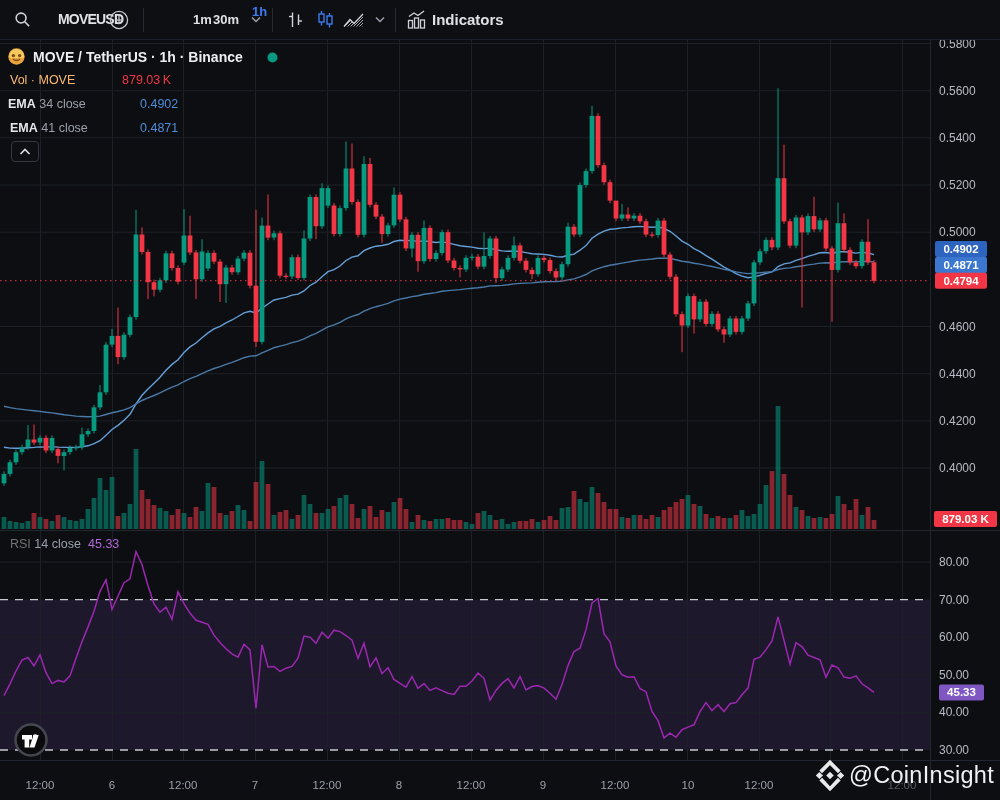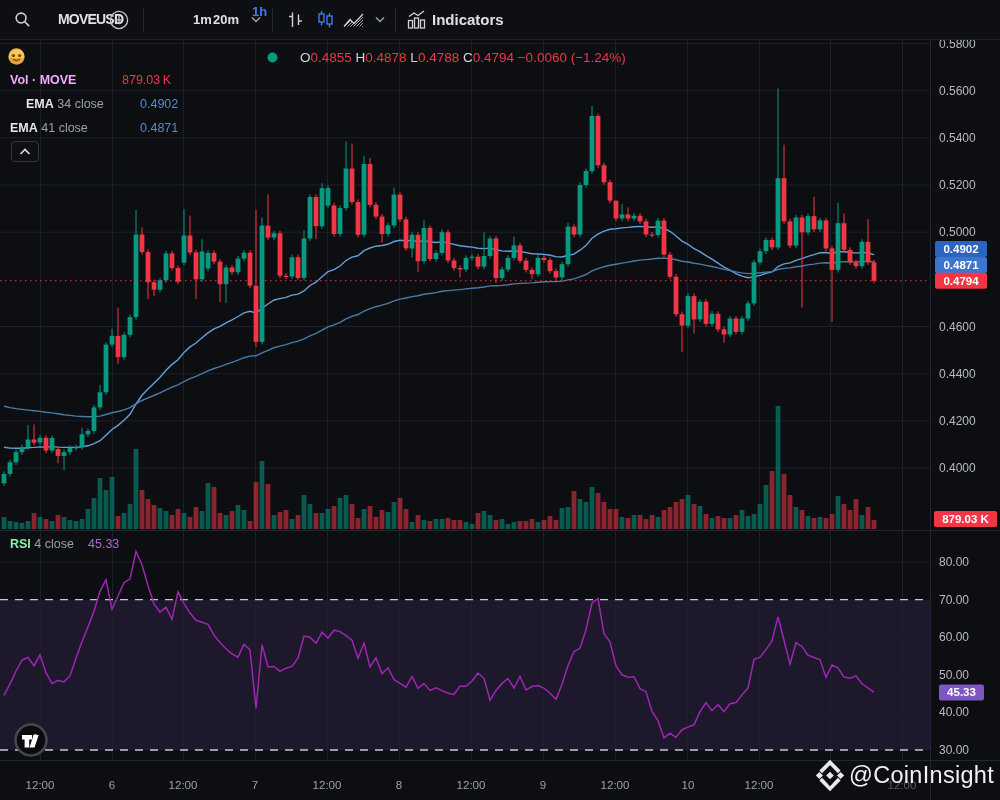--- a/index.html
+++ b/index.html
@@ -554,21 +554,21 @@
         <line x1="11.4" y1="11.4" x2="16" y2="16" stroke="#cfd2d8" stroke-width="1.7"></line>
       </svg>
   <span class="ab tbtxt" style="left:33px;top:11px;font-size:14px;letter-spacing:-0.8px">MOVEUSD</span>
   <svg class="ab" style="left:109px;top:10px" width="20" height="20" viewBox="0 0 20 20">
         <circle cx="10" cy="10" r="8.6" fill="none" stroke="#c4c7cd" stroke-width="1.3"></circle>
         <line x1="5.8" y1="10" x2="14.2" y2="10" stroke="#c4c7cd" stroke-width="1.3"></line>
         <line x1="10" y1="5.8" x2="10" y2="14.2" stroke="#c4c7cd" stroke-width="1.3"></line>
       </svg>
   <div class="ab" style="left:143px;top:8px;width:1px;height:24px;background:#272b34"></div>
   <span class="ab tbtxt" style="left:168px;top:12px">1m</span>
-  <span class="ab tbtxt" style="left:188px;top:12px">20m</span>
+  <span class="ab tbtxt" style="left:188px;top:12px">30m</span>
   <span class="ab tbtxt" style="left:227px;top:4px;color:#3c7bf0">1h</span>
   <svg class="ab" style="left:250px;top:16px" width="12" height="8" viewBox="0 0 12 8">
         <path d="M2 1.5 L6 5.5 L10 1.5" fill="none" stroke="#9aa0ab" stroke-width="1.5"></path>
       </svg>
   <div class="ab" style="left:272px;top:8px;width:1px;height:24px;background:#272b34"></div>
   <svg class="ab" style="left:287px;top:10px" width="17" height="20" viewBox="0 0 17 20">
         <g stroke="#cfd2d8" stroke-width="1.4" fill="none">
           <line x1="5.5" y1="2.5" x2="5.5" y2="17"></line>
           <line x1="2" y1="6.5" x2="5.5" y2="6.5"></line>
           <line x1="11.5" y1="4.5" x2="11.5" y2="15"></line>
@@ -608,29 +608,29 @@
       </svg>
   <span class="ab" style="left:432px;top:11px;font-size:15px;font-weight:bold;color:#dfe1e5">Indicators</span>
 </div>
 <svg class="ab" style="left:8px;top:48px" width="17" height="17" viewBox="0 0 17 17">
       <circle cx="8.5" cy="8.5" r="8.2" fill="#e8a33d"></circle>
       <path d="M1.5 10 a7.3 7.3 0 0 1 3-7.8 a8 8 0 0 1 9 .5 a7.3 7.3 0 0 1 2.3 7.3 z" fill="#f6c85f"></path>
       <circle cx="5.4" cy="7.6" r="1.7" fill="#7a4b12"></circle>
       <circle cx="11.6" cy="7.6" r="1.7" fill="#7a4b12"></circle>
       <path d="M5 11.2 Q8.5 13.8 12 11.2" stroke="#7a4b12" stroke-width="1.3" fill="none"></path>
     </svg>
+<span class="ab" style="left:33px;top:49px;font-size:14px;font-weight:bold;color:#eceef2">MOVE / TetherUS · 1h · Binance</span>
 <svg class="ab" style="left:267px;top:52px" width="11" height="11" viewBox="0 0 11 11">
       <circle cx="5.5" cy="5.5" r="5" fill="#089981"></circle>
     </svg>
-<span class="ab" style="left:300px;top:50px;font-size:13.5px;color:#d2d4da">O<span class="r">0.4855</span> H<span class="r">0.4878</span> L<span class="r">0.4788</span> C<span class="r">0.4794</span> <span class="r">−0.0060 (−1.24%)</span></span>
-<span class="ab" style="left:10px;top:73px;font-size:12.5px;color:#f0abfc;font-weight:bold">Vol · MOVE</span>
+<span class="ab" style="left:10px;top:73px;font-size:12.5px;color:#fdba74;font-weight:normal">Vol · MOVE</span>
 <span class="ab" style="left:122px;top:73px;font-size:12.5px" class2="r"><span class="r">879.03 K</span></span>
-<span class="ab" style="left:26px;top:97px;font-size:12.5px"><span style="color:#e4e6ea;font-weight:bold">EMA</span> <span class="gray">34 close</span></span>
+<span class="ab" style="left:8px;top:97px;font-size:12.5px"><span style="color:#e4e6ea;font-weight:bold">EMA</span> <span class="gray">34 close</span></span>
 <span class="ab" style="left:140px;top:97px;font-size:12.5px;color:#4f8cd6">0.4902</span>
 <span class="ab" style="left:10px;top:121px;font-size:12.5px"><span style="color:#e4e6ea;font-weight:bold">EMA</span> <span class="gray">41 close</span></span>
 <span class="ab" style="left:140px;top:121px;font-size:12.5px;color:#4f8cd6">0.4871</span>
 <div class="ab" style="left:11px;top:141px;width:28px;height:21px;border:1px solid #33373f;border-radius:4px;background:#0e0f13">
   <svg width="12" height="8" viewBox="0 0 12 8" style="margin:6px 0 0 7px">
         <path d="M1.5 6 L6 1.5 L10.5 6" fill="none" stroke="#d8dade" stroke-width="1.7"></path>
       </svg>
 </div>
-<span class="ab" style="left:10px;top:537px;font-size:12.5px"><span style="color:#86efac;font-weight:bold">RSI</span> <span class="gray">4 close</span></span>
+<span class="ab" style="left:10px;top:537px;font-size:12.5px"><span style="color:#737373;font-weight:normal">RSI</span> <span class="gray">14 close</span></span>
 <span class="ab" style="left:88px;top:537px;font-size:12.5px;color:#b066d6">45.33</span>
 </div>
 </body></html>

